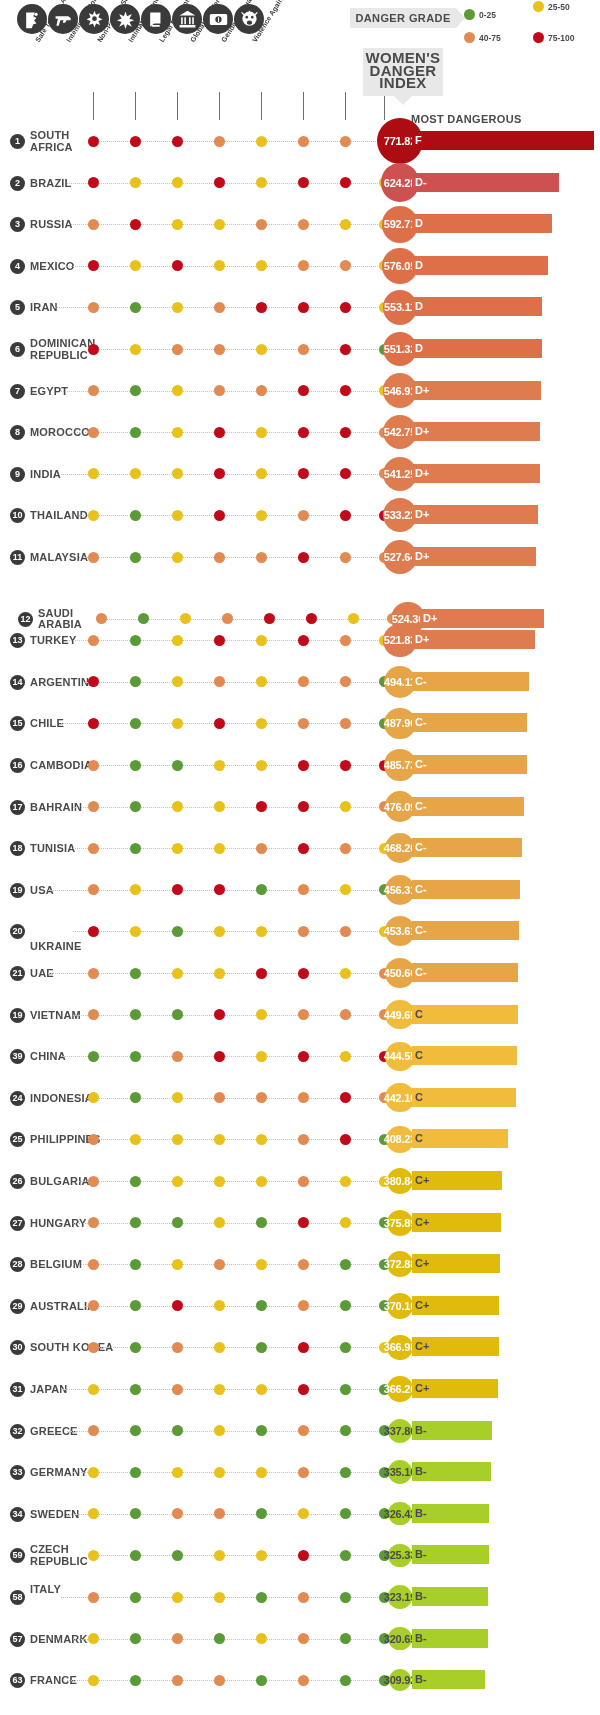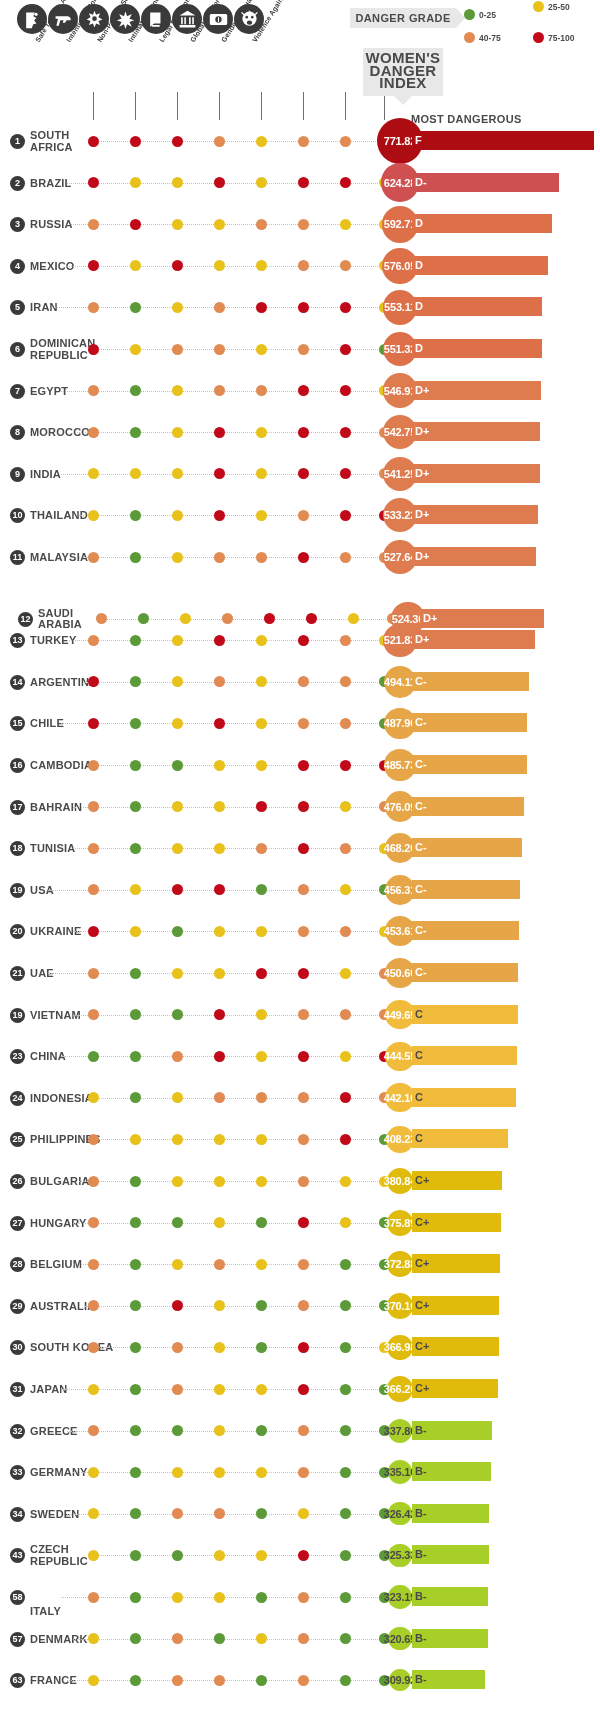--- a/index.html
+++ b/index.html
@@ -548,21 +548,21 @@
         <div class="dot" style="left: 255.5px; top: 12.5px; background: rgb(91, 154, 54);"></div>
         <div class="dot" style="left: 297.5px; top: 12.5px; background: rgb(225, 139, 83);"></div>
         <div class="dot" style="left: 339.5px; top: 12.5px; background: rgb(232, 194, 26);"></div>
         <div class="dot" style="left: 378.5px; top: 12.5px; background: rgb(91, 154, 54);"></div>
         <div class="score" style="width: 29.951px; height: 29.951px; left: 385.025px; top: 3.0245px; background: rgb(230, 166, 71);">456.31</div>
         <div class="bar" style="width: 107.601px; top: 8px; background: rgb(230, 166, 71);"></div>
         <div class="grade" style="top: 8px;">C-</div>
       </div>
       <div class="row" style="height: 41.6px; position: absolute; top: 793.4px; left: 0px;">
         <div class="rank" style="top: 11px;">20</div>
-        <div class="cname" style="top: 13px;">Ukraine</div>
+        <div class="cname" style="top: 28px;">Ukraine</div>
         <div class="dotline" style="top: 18px; left: 72.7px; right: 212px;"></div>
         <div class="dot" style="left: 87.5px; top: 12.5px; background: rgb(193, 9, 26);"></div>
         <div class="dot" style="left: 129.5px; top: 12.5px; background: rgb(232, 194, 26);"></div>
         <div class="dot" style="left: 171.5px; top: 12.5px; background: rgb(91, 154, 54);"></div>
         <div class="dot" style="left: 213.5px; top: 12.5px; background: rgb(232, 194, 26);"></div>
         <div class="dot" style="left: 255.5px; top: 12.5px; background: rgb(232, 194, 26);"></div>
         <div class="dot" style="left: 297.5px; top: 12.5px; background: rgb(225, 139, 83);"></div>
         <div class="dot" style="left: 339.5px; top: 12.5px; background: rgb(225, 139, 83);"></div>
         <div class="dot" style="left: 378.5px; top: 12.5px; background: rgb(232, 194, 26);"></div>
         <div class="score" style="width: 29.8137px; height: 29.8137px; left: 385.093px; top: 3.09317px; background: rgb(230, 166, 71);">453.61</div>
@@ -595,21 +595,21 @@
         <div class="dot" style="left: 213.5px; top: 12.5px; background: rgb(193, 9, 26);"></div>
         <div class="dot" style="left: 255.5px; top: 12.5px; background: rgb(232, 194, 26);"></div>
         <div class="dot" style="left: 297.5px; top: 12.5px; background: rgb(225, 139, 83);"></div>
         <div class="dot" style="left: 339.5px; top: 12.5px; background: rgb(225, 139, 83);"></div>
         <div class="dot" style="left: 378.5px; top: 12.5px; background: rgb(225, 139, 83);"></div>
         <div class="score" style="width: 29.6122px; height: 29.6122px; left: 385.194px; top: 3.19389px; background: rgb(241, 188, 59);">449.65</div>
         <div class="bar" style="width: 106.03px; top: 8px; background: rgb(241, 188, 59);"></div>
         <div class="grade dark" style="top: 8px;">C</div>
       </div>
       <div class="row" style="height: 41.6px; position: absolute; top: 918.2px; left: 0px;">
-        <div class="rank" style="top: 11px;">23</div>
+        <div class="rank" style="top: 11px;">39</div>
         <div class="cname" style="top: 13px;">China</div>
         <div class="dotline" style="top: 18px; left: 60.5px; right: 212px;"></div>
         <div class="dot" style="left: 87.5px; top: 12.5px; background: rgb(91, 154, 54);"></div>
         <div class="dot" style="left: 129.5px; top: 12.5px; background: rgb(91, 154, 54);"></div>
         <div class="dot" style="left: 171.5px; top: 12.5px; background: rgb(225, 139, 83);"></div>
         <div class="dot" style="left: 213.5px; top: 12.5px; background: rgb(193, 9, 26);"></div>
         <div class="dot" style="left: 255.5px; top: 12.5px; background: rgb(232, 194, 26);"></div>
         <div class="dot" style="left: 297.5px; top: 12.5px; background: rgb(193, 9, 26);"></div>
         <div class="dot" style="left: 339.5px; top: 12.5px; background: rgb(232, 194, 26);"></div>
         <div class="dot" style="left: 378.5px; top: 12.5px; background: rgb(193, 9, 26);"></div>
@@ -787,39 +787,39 @@
         <div class="dot" style="left: 213.5px; top: 12.5px; background: rgb(225, 139, 83);"></div>
         <div class="dot" style="left: 255.5px; top: 12.5px; background: rgb(91, 154, 54);"></div>
         <div class="dot" style="left: 297.5px; top: 12.5px; background: rgb(232, 194, 26);"></div>
         <div class="dot" style="left: 339.5px; top: 12.5px; background: rgb(91, 154, 54);"></div>
         <div class="dot" style="left: 378.5px; top: 12.5px; background: rgb(91, 154, 54);"></div>
         <div class="score dark" style="width: 23.3439px; height: 23.3439px; left: 388.328px; top: 6.32805px; background: rgb(168, 207, 40);">326.42</div>
         <div class="bar" style="width: 76.9719px; top: 8px; background: rgb(168, 207, 40);"></div>
         <div class="grade dark" style="top: 8px;">B-</div>
       </div>
       <div class="row" style="height: 41.6px; position: absolute; top: 1417.4px; left: 0px;">
-        <div class="rank" style="top: 11px;">43</div>
+        <div class="rank" style="top: 11px;">59</div>
         <div class="cname" style="top: 7px;">Czech
 Republic</div>
         <div class="dotline" style="top: 18px; left: 92px; right: 212px;"></div>
         <div class="dot" style="left: 87.5px; top: 12.5px; background: rgb(232, 194, 26);"></div>
         <div class="dot" style="left: 129.5px; top: 12.5px; background: rgb(91, 154, 54);"></div>
         <div class="dot" style="left: 171.5px; top: 12.5px; background: rgb(91, 154, 54);"></div>
         <div class="dot" style="left: 213.5px; top: 12.5px; background: rgb(232, 194, 26);"></div>
         <div class="dot" style="left: 255.5px; top: 12.5px; background: rgb(232, 194, 26);"></div>
         <div class="dot" style="left: 297.5px; top: 12.5px; background: rgb(193, 9, 26);"></div>
         <div class="dot" style="left: 339.5px; top: 12.5px; background: rgb(91, 154, 54);"></div>
         <div class="dot" style="left: 378.5px; top: 12.5px; background: rgb(91, 154, 54);"></div>
         <div class="score dark" style="width: 23.2885px; height: 23.2885px; left: 388.356px; top: 6.35577px; background: rgb(168, 207, 40);">325.33</div>
         <div class="bar" style="width: 76.7149px; top: 8px; background: rgb(168, 207, 40);"></div>
         <div class="grade dark" style="top: 8px;">B-</div>
       </div>
       <div class="row" style="height: 41.6px; position: absolute; top: 1459px; left: 0px;">
         <div class="rank" style="top: 11px;">58</div>
-        <div class="cname" style="top: 27px;">Italy</div>
+        <div class="cname" style="top: 5px;">Italy</div>
         <div class="dotline" style="top: 18px; left: 60.5px; right: 212px;"></div>
         <div class="dot" style="left: 87.5px; top: 12.5px; background: rgb(225, 139, 83);"></div>
         <div class="dot" style="left: 129.5px; top: 12.5px; background: rgb(91, 154, 54);"></div>
         <div class="dot" style="left: 171.5px; top: 12.5px; background: rgb(232, 194, 26);"></div>
         <div class="dot" style="left: 213.5px; top: 12.5px; background: rgb(232, 194, 26);"></div>
         <div class="dot" style="left: 255.5px; top: 12.5px; background: rgb(91, 154, 54);"></div>
         <div class="dot" style="left: 297.5px; top: 12.5px; background: rgb(225, 139, 83);"></div>
         <div class="dot" style="left: 339.5px; top: 12.5px; background: rgb(91, 154, 54);"></div>
         <div class="dot" style="left: 378.5px; top: 12.5px; background: rgb(91, 154, 54);"></div>
         <div class="score dark" style="width: 23.1796px; height: 23.1796px; left: 388.41px; top: 6.4102px; background: rgb(168, 207, 40);">323.19</div>

